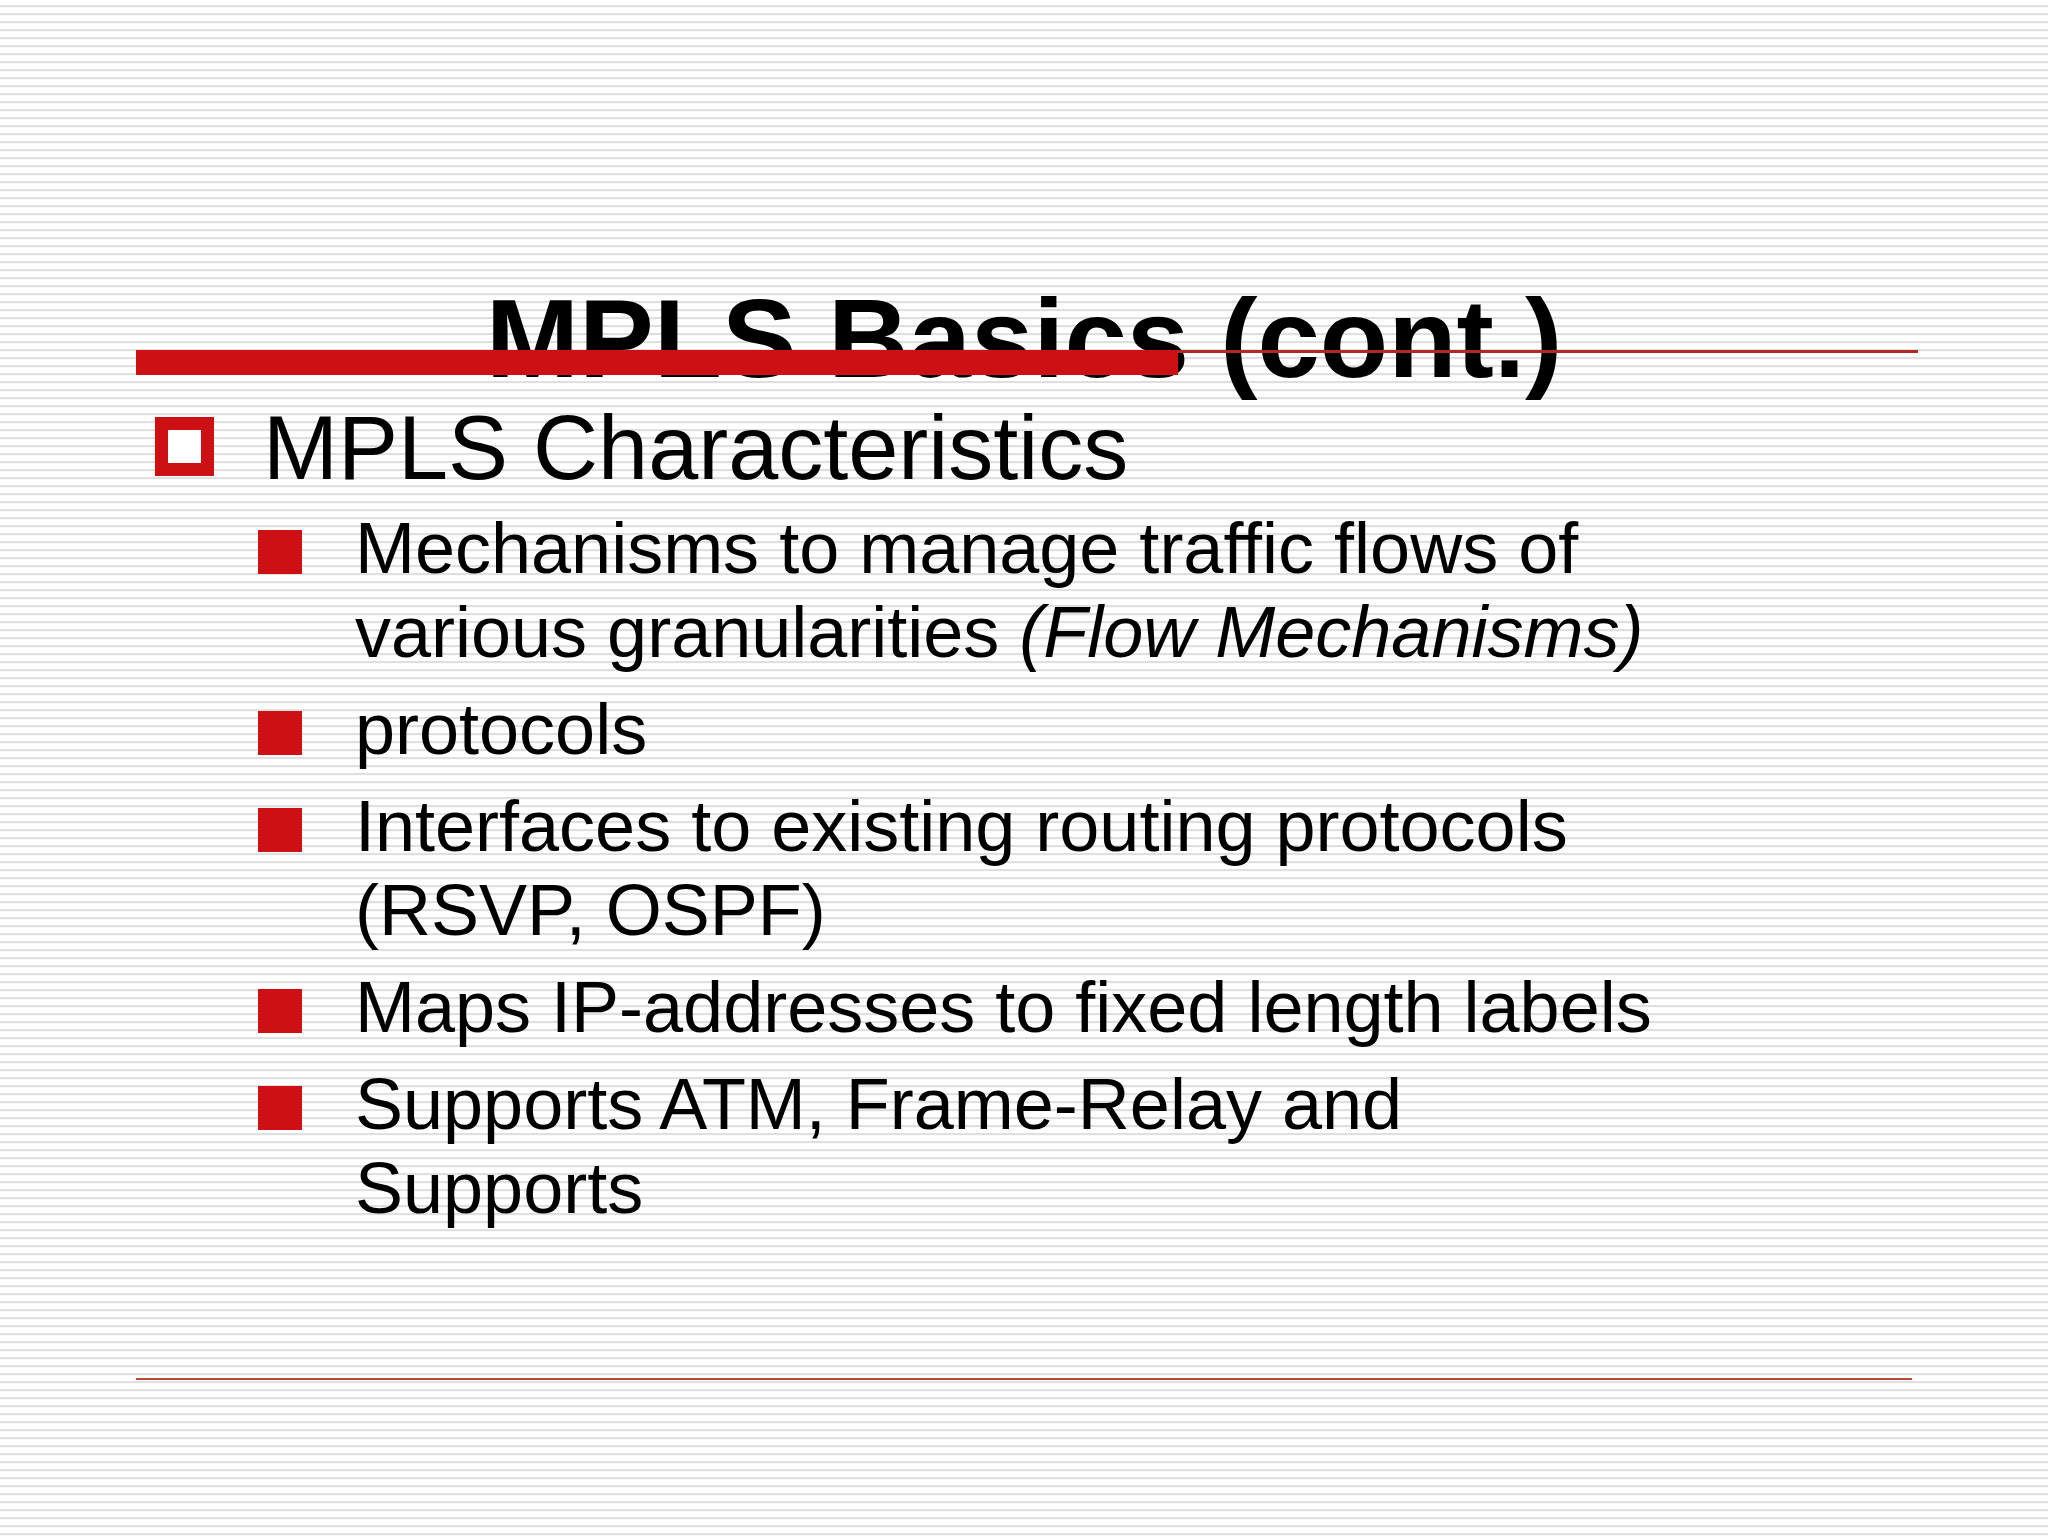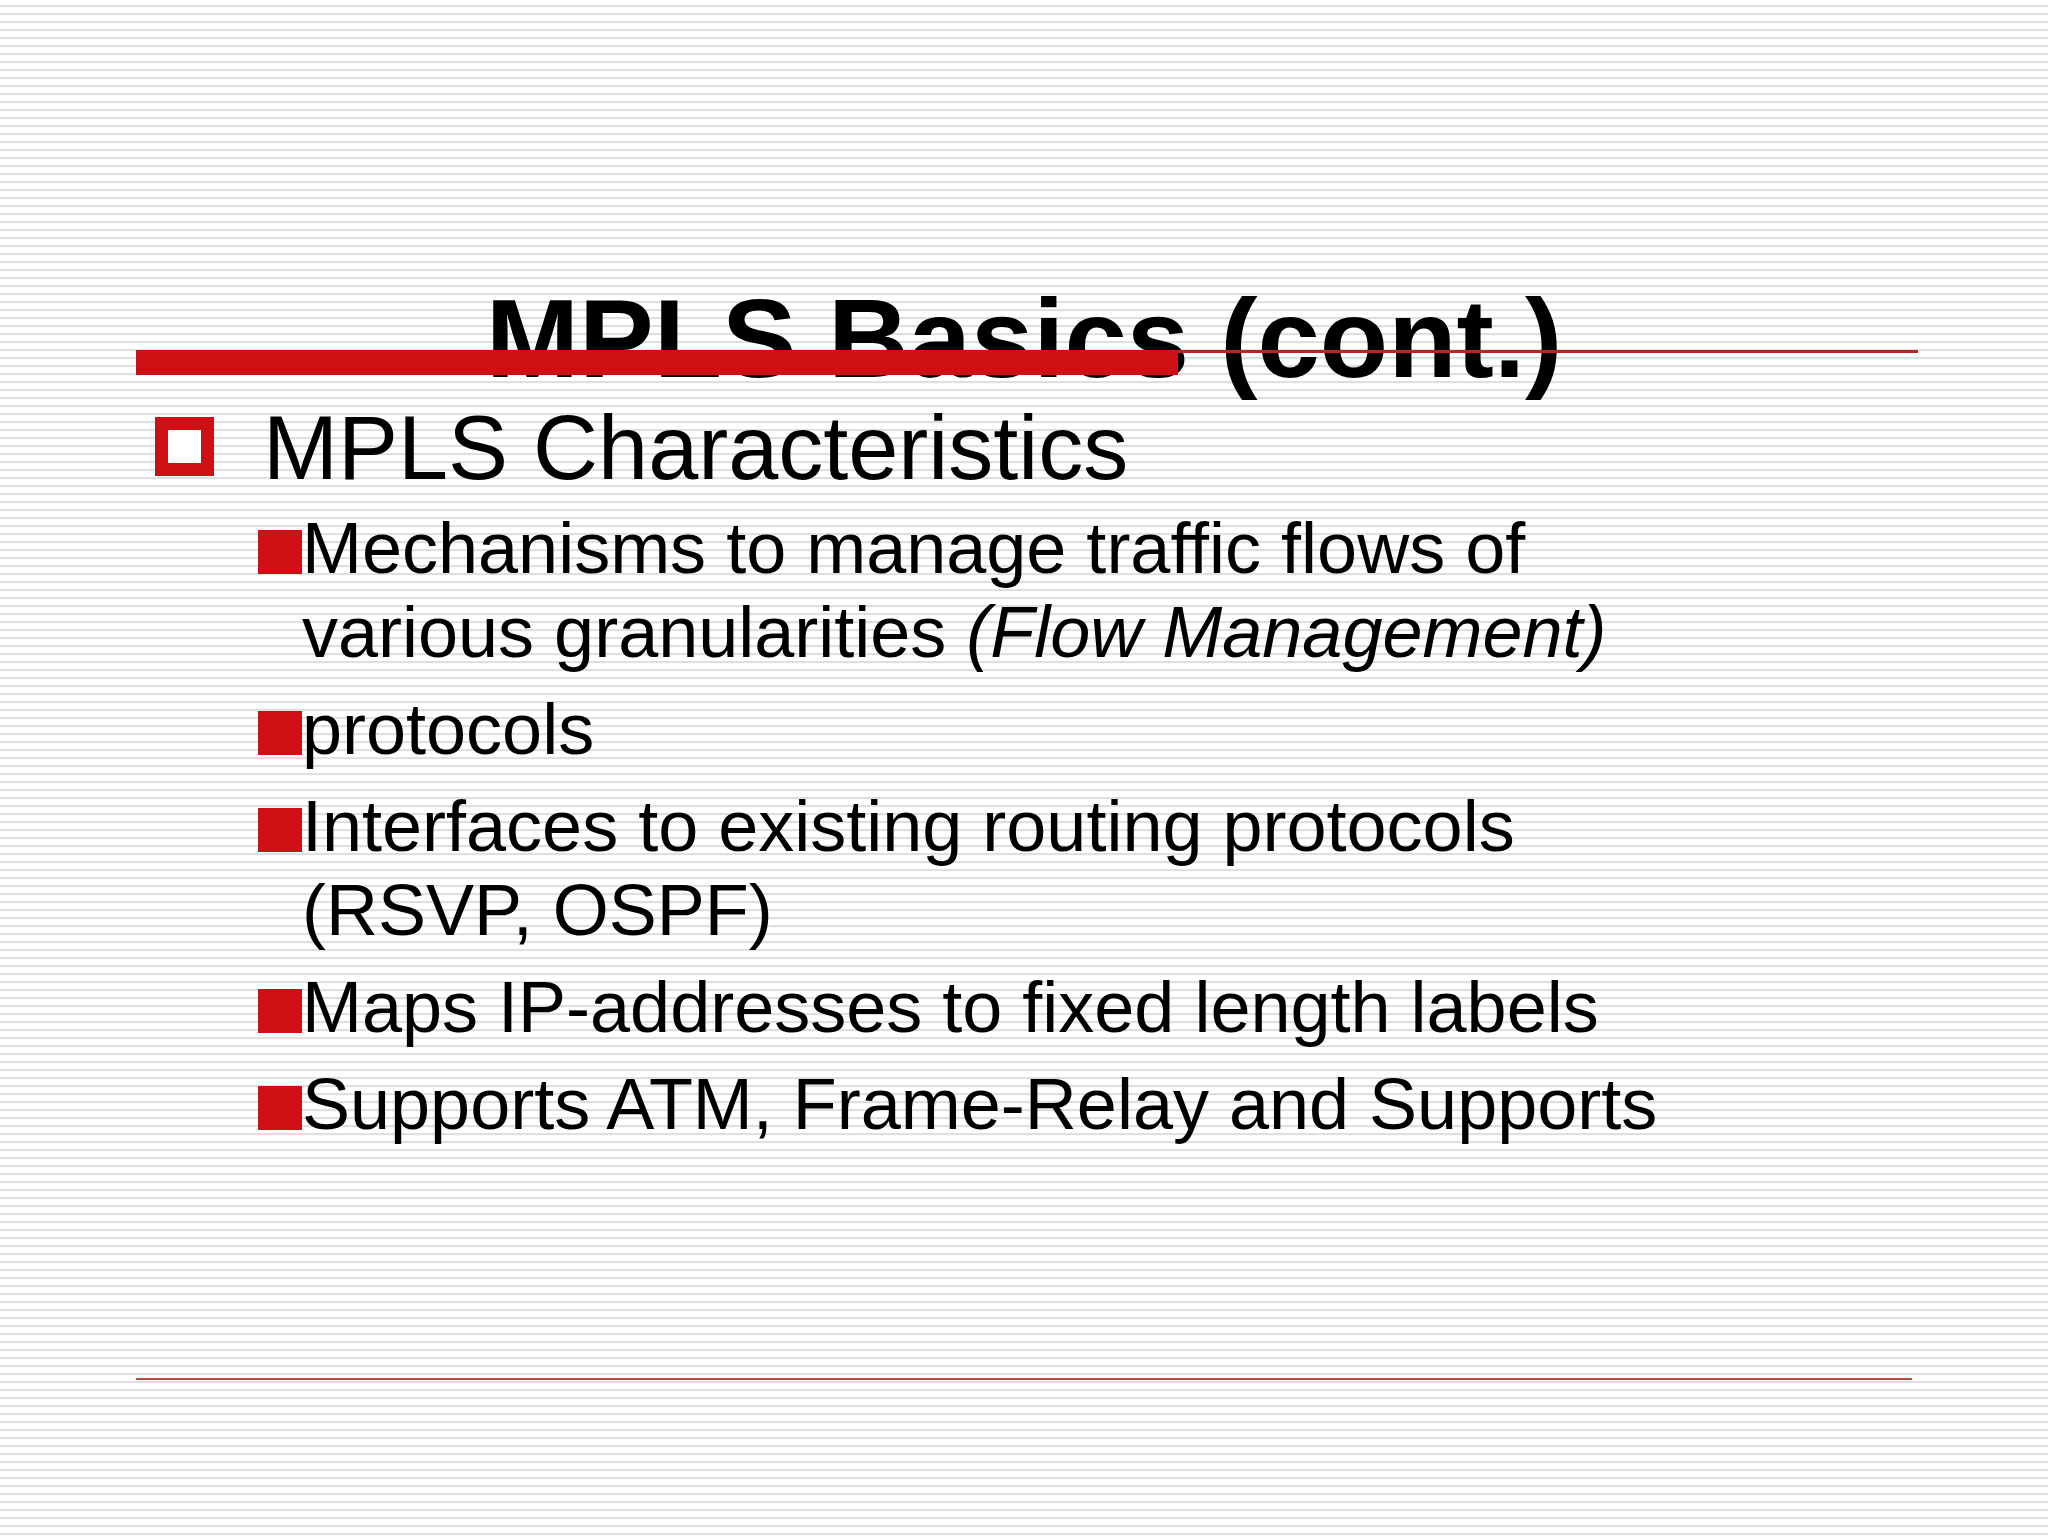--- a/index.html
+++ b/index.html
@@ -90,20 +90,21 @@
     line-height: 84px;
   }
   .sq-solid {
     flex: none;
     width: 44px;
     height: 44px;
     background: var(--accent, #cc1013);
     margin-top: 24px;
   }
   .bullet-text {
+    margin-left: 53px;
     max-width: 1580px;
   }
   .italic { font-style: italic; }
 
   .footer-rule {
     position: absolute;
     left: 136px;
     top: 1378px;
     width: 1776px;
     height: 2px;
@@ -122,21 +123,21 @@
 
   <div class="heading-row">
     <span class="sq-outline"></span>
     <span>MPLS Characteristics</span>
   </div>
 
   <div class="bullet-item">
     <span class="sq-solid"></span>
     <div class="bullet-text">
       <div>Mechanisms to manage traffic flows of</div>
-      <div><span>various granularities </span><span class="italic">(Flow Management)</span></div>
+      <div><span>various granularities </span><span class="italic">(Flow Mechanisms)</span></div>
     </div>
   </div>
 
   <div class="bullet-item">
     <span class="sq-solid"></span>
     <div class="bullet-text">
       <div>protocols</div>
     </div>
   </div>
 

